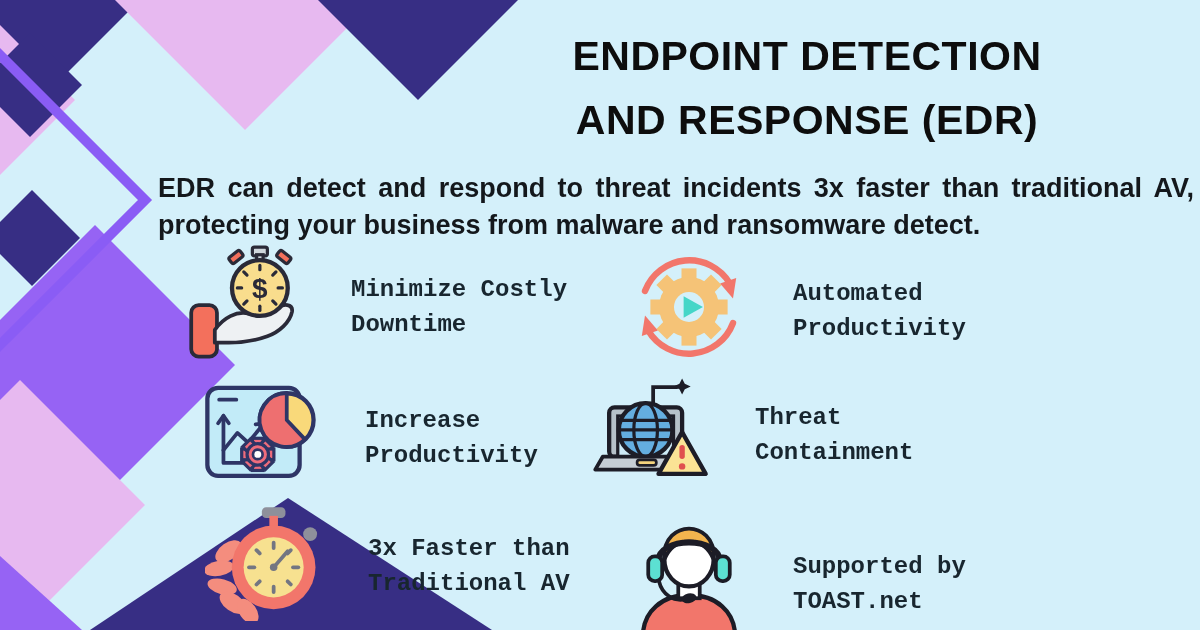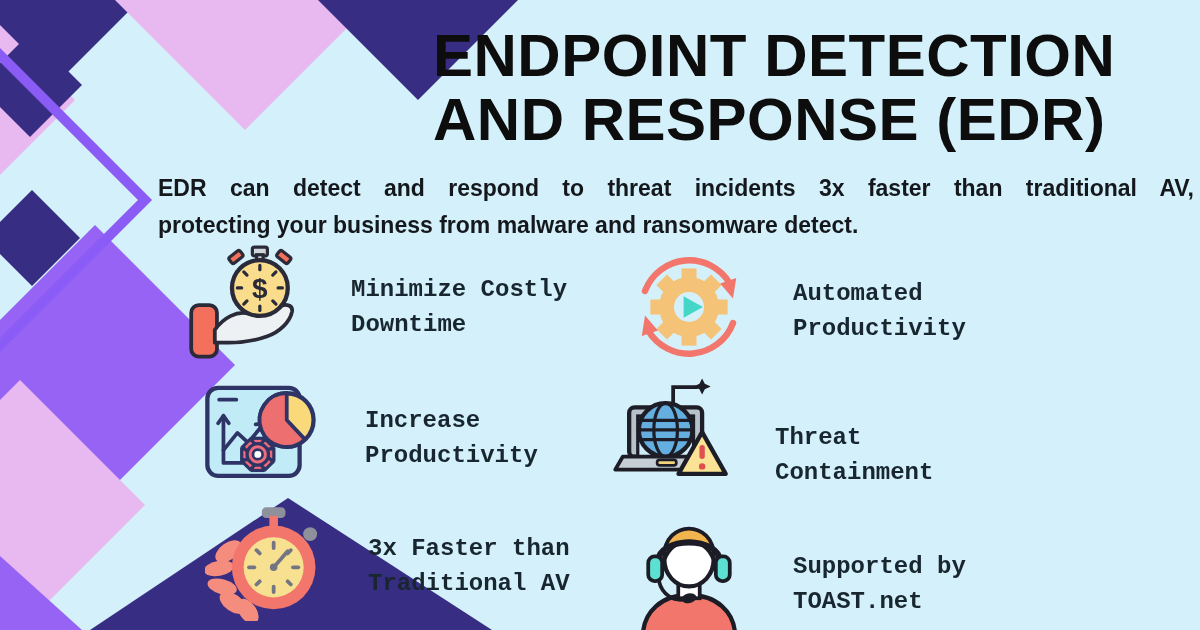--- a/index.html
+++ b/index.html
@@ -3,28 +3,28 @@
 <meta charset="utf-8">
 <style>
   html,body{margin:0;padding:0;}
   .canvas{
     position:relative; width:1200px; height:630px; overflow:hidden;
     background:#d4f0fa;
     font-family:"Liberation Sans", sans-serif;
   }
   .decor{position:absolute; left:0; top:0; width:1200px; height:630px;}
   .title{
-    position:absolute; left:433px; top:24px; width:726px; margin:0;
-    font-size:60px; font-weight:bold; color:#0d0d0d;
-    line-height:64px; letter-spacing:.5px;
+    position:absolute; left:444px; top:24px; width:726px; margin:0;
+    font-size:41px; font-weight:bold; color:#0d0d0d;
+    text-align:center; line-height:64px; letter-spacing:.5px;
   }
   .title span{display:block;}
   .subtitle{
     position:absolute; left:158px; top:170px; width:1036px; margin:0;
-    font-size:23px; font-weight:bold; color:#14181c; line-height:37px;
+    font-size:27px; font-weight:bold; color:#14181c; line-height:37px;
   }
   .subtitle .l1{display:block; text-align:justify; text-align-last:justify;}
   .subtitle .l2{display:block; text-align:left;}
   .feature{position:absolute; display:flex; align-items:center;}
   .feature svg{width:118px; height:118px; flex:0 0 118px;}
   .label{margin-left:45px; margin-top:8px; font-size:24px; font-weight:bold;
          color:#18262f; line-height:35px; white-space:nowrap;font-family:Liberation Mono, monospace;}
   .label span{display:block;}
 </style>
 </head>
@@ -131,21 +131,21 @@
       <circle cx="52" cy="74" r="4.5" fill="#ffffff" stroke="#2e3566" stroke-width="2.5"></circle>
       <circle cx="79" cy="42" r="25" fill="#f9d97a" stroke="#2e3566" stroke-width="4"></circle>
       <path d="M79,42 L79,17 A25,25 0 1 0 96,60 Z" fill="#ee6f70" stroke="#2e3566" stroke-width="3.5" stroke-linejoin="round"></path>
     </svg>
     <div class="label">
       <span>Increase</span>
       <span>Productivity</span>
     </div>
   </div>
 
-  <div class="feature" style="left:612px; top:372px;align-items:flex-end;">
+  <div class="feature" style="left:592px; top:372px;">
     <svg viewBox="0 0 110 110">
       <path d="M57,30 L57,14 L80,14" stroke="#1d1d27" stroke-width="3.5" fill="none"></path>
       <polygon points="84,6 86.5,11 92,13.5 86.5,16 84,21 81.5,16 76,13.5 81.5,11" fill="#1d1d27"></polygon>
       <rect x="16" y="33" width="68" height="46" rx="5" fill="#b6c1c9" stroke="#1d1d27" stroke-width="4"></rect>
       <rect x="24" y="41" width="52" height="38" fill="#cdeaf6" stroke="#1d1d27" stroke-width="3"></rect>
       <circle cx="50" cy="54" r="25" fill="#64aee0" stroke="#1d1d27" stroke-width="4"></circle>
       <g stroke="#1d1d27" stroke-width="3" fill="none">
         <ellipse cx="50" cy="54" rx="11" ry="25"></ellipse>
         <line x1="25" y1="54" x2="75" y2="54"></line>
         <line x1="27" y1="45" x2="73" y2="45"></line>

